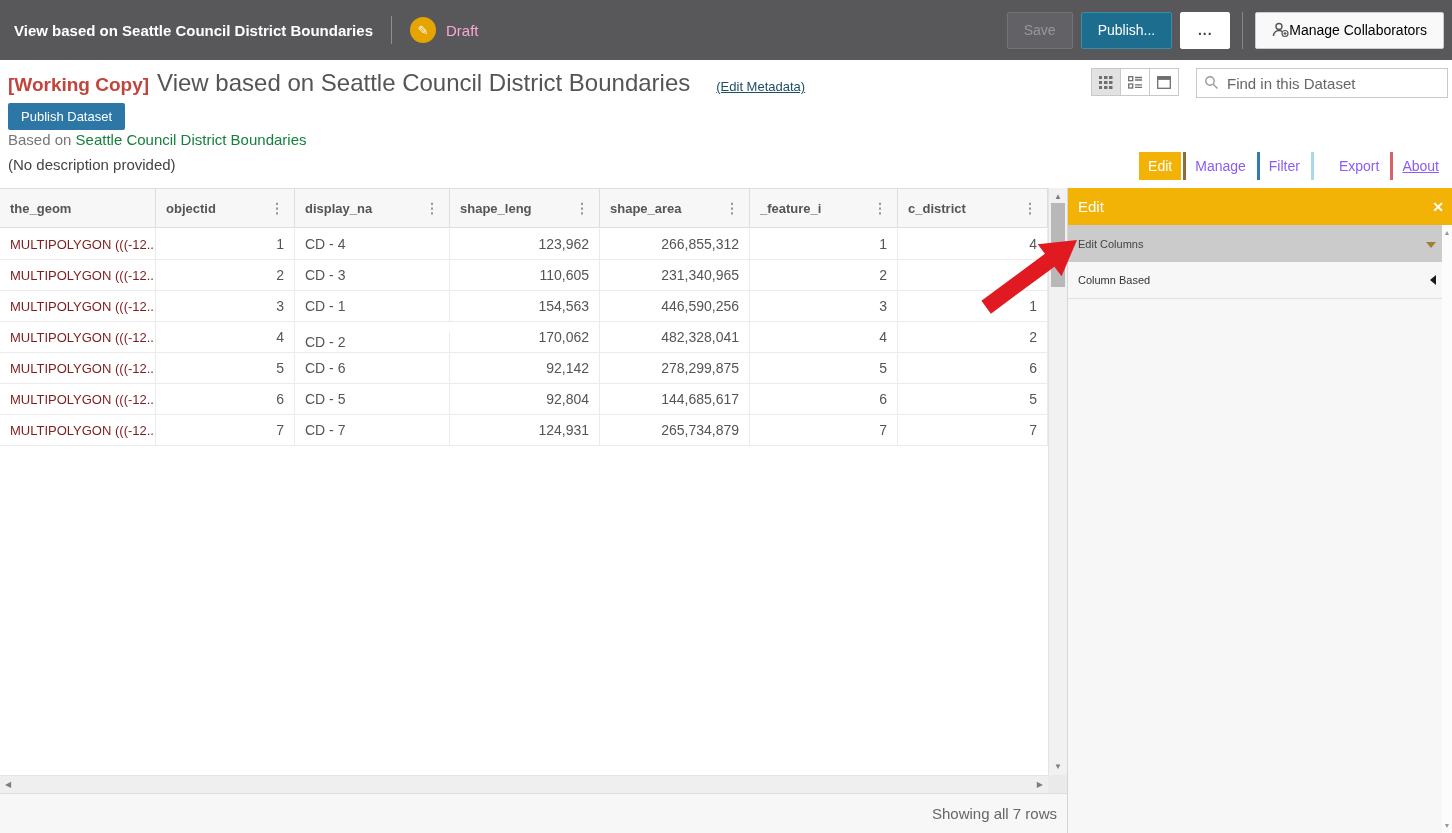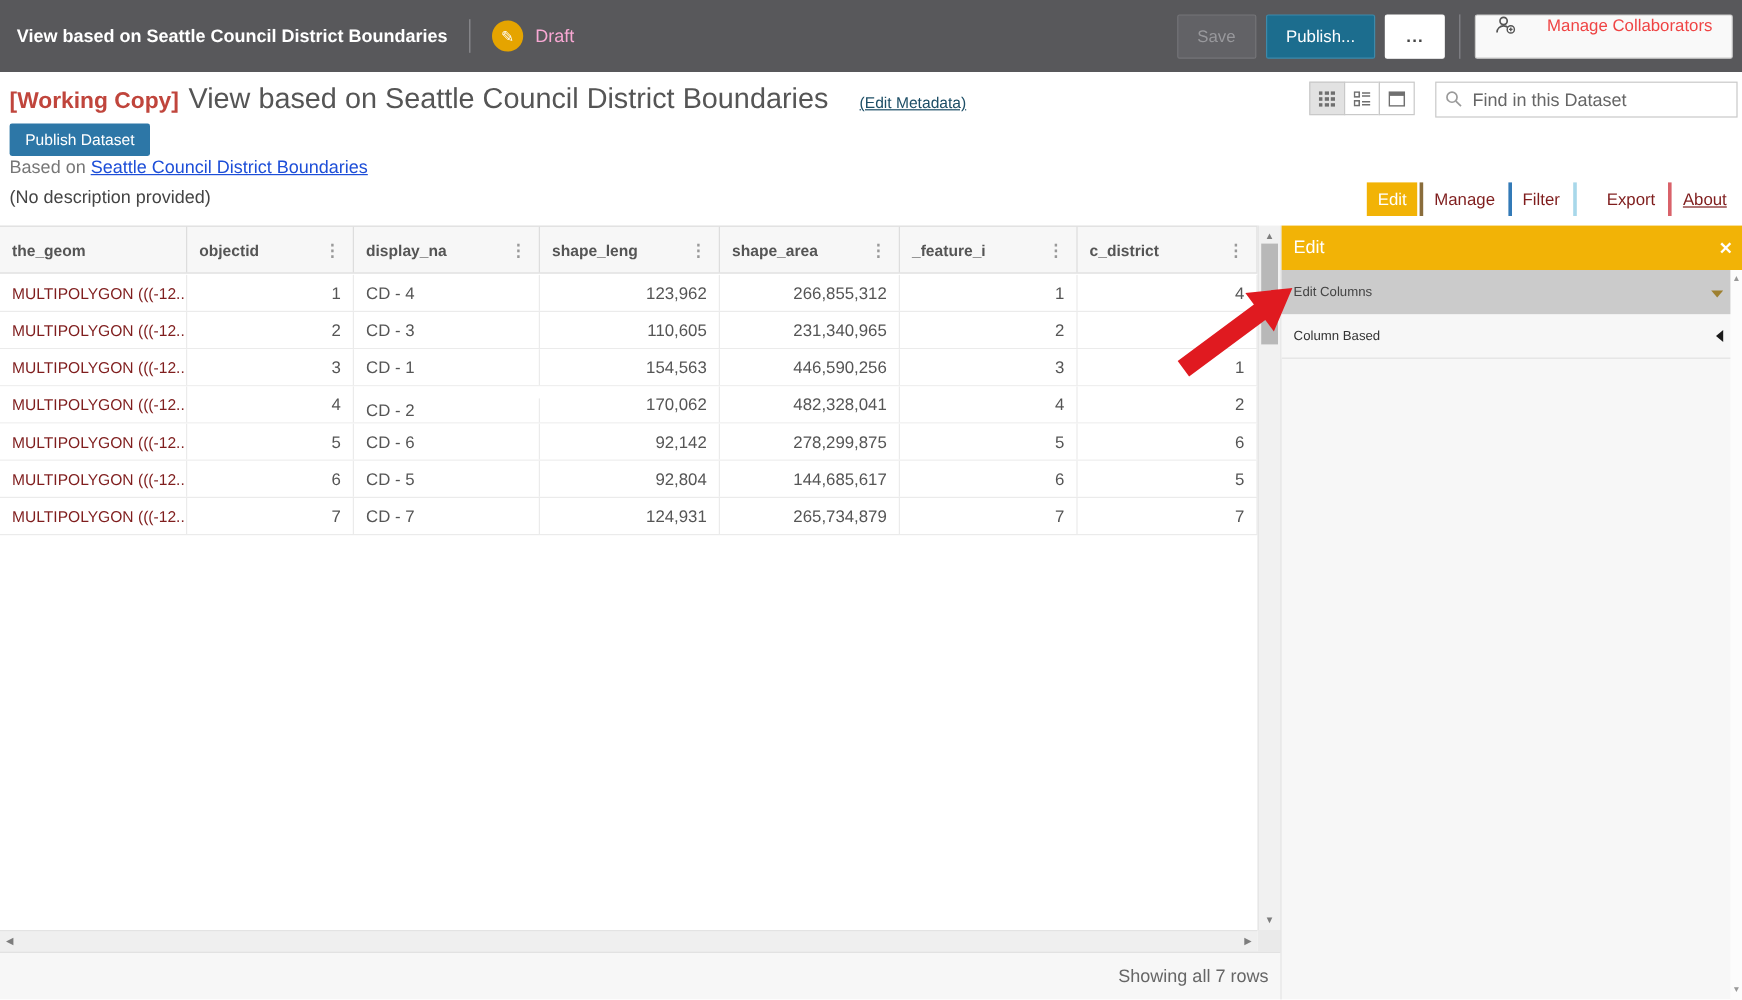--- a/index.html
+++ b/index.html
@@ -23,53 +23,53 @@
     width:26px; height:26px; border-radius:50%; background:#e5a400; color:#fff;
     display:flex; align-items:center; justify-content:center; font-size:13px; flex:0 0 auto;
   }
   .draft-label { color:#f9a8d4; font-size:15px; margin-left:10px; }
   .topbar-right { margin-left:auto; display:flex; align-items:center; margin-right:8px; }
   .btn { height:37px; font-size:14px; padding:0 16px; border-radius:2px; cursor:pointer; font-family:inherit; }
   .btn-save { background:#626266; color:#98989c; border:1px solid #747478; margin-right:8px; }
   .btn-publish { background:#1c6d8e; color:#fff; border:1px solid #3d8aab; margin-right:8px; }
   .btn-more { background:#fff; color:#444; border:1px solid #fff; width:50px; letter-spacing:1px; font-weight:bold; }
   .tb-sep { width:1px; height:37px; background:#85858a; margin:0 12px; }
-  .btn-collab { background:#f9f9f9; color:#ef4444; border:1px solid #cccccc; display:flex; align-items:flex-start; gap:26px; }
+  .btn-collab { background:#f9f9f9; color:#000000; border:1px solid #cccccc; display:flex; align-items:center; gap:0; }
 
   
   .page-header { position:absolute; top:60px; left:0; width:1452px; height:128px; background:#fff; }
   .wc-row { position:absolute; top:9px; left:8px; display:flex; align-items:baseline; white-space:nowrap; }
   .working-copy { color:#c0453c; font-size:19px; font-weight:bold; }
   .ds-title { color:#555; font-size:24px; font-weight:normal; margin-left:8px; }
   .edit-metadata { color:#1d4e66; font-size:13px; margin-left:26px; text-decoration:underline; cursor:pointer; }
   .publish-dataset-btn {
     position:absolute; top:43px; left:8px; background:#2d77a7; color:#fff; border:none;
     font-size:13px; padding:6px 13px; border-radius:2px; cursor:pointer; font-family:inherit;
   }
   .based-on { position:absolute; top:71px; left:8px; font-size:15px; color:#777; }
-  .based-on a { color:#1d4ed8; text-decoration:underline; cursor:pointer; }
+  .based-on a { color:#15803d; cursor:pointer; }
   .description { position:absolute; top:96px; left:8px; font-size:15px; color:#444; }
 
   .view-toggles { position:absolute; top:8px; left:1092px; display:flex; }
   .vt-btn {
     width:30px; height:28px; border:1px solid #c9c9c9; background:#fff;
     display:flex; align-items:center; justify-content:center; cursor:pointer; margin-left:-1px;
   }
   .vt-btn.selected { background:#e2e2e2; }
   .find-box { position:absolute; top:8px; left:1196px; width:252px; height:30px; }
   .find-box input {
     width:100%; height:100%; border:1px solid #c9c9c9; padding:0 8px 0 30px;
     font-size:15px; color:#444; font-family:inherit; outline:none;
   }
   .find-box input::placeholder { color:#666; opacity:1; }
   .find-icon { position:absolute; left:8px; top:7px; }
 
   .tabs { position:absolute; top:92px; right:4px; display:flex; gap:2px; height:28px; }
   .tab {
-    display:flex; align-items:center; padding:0 9px; font-size:14px; color:#7f1d1d;
+    display:flex; align-items:center; padding:0 9px; font-size:14px; color:#8b5cf6;
     background:#fff; cursor:pointer; white-space:nowrap;
   }
   .tab.active { color:#fff; }
 
   
   .grid-region {
     position:absolute; top:188px; left:0; width:1068px; height:645px; background:#fff;
     border-right:1px solid #d5d5d5;
   }
   .grid-header {

